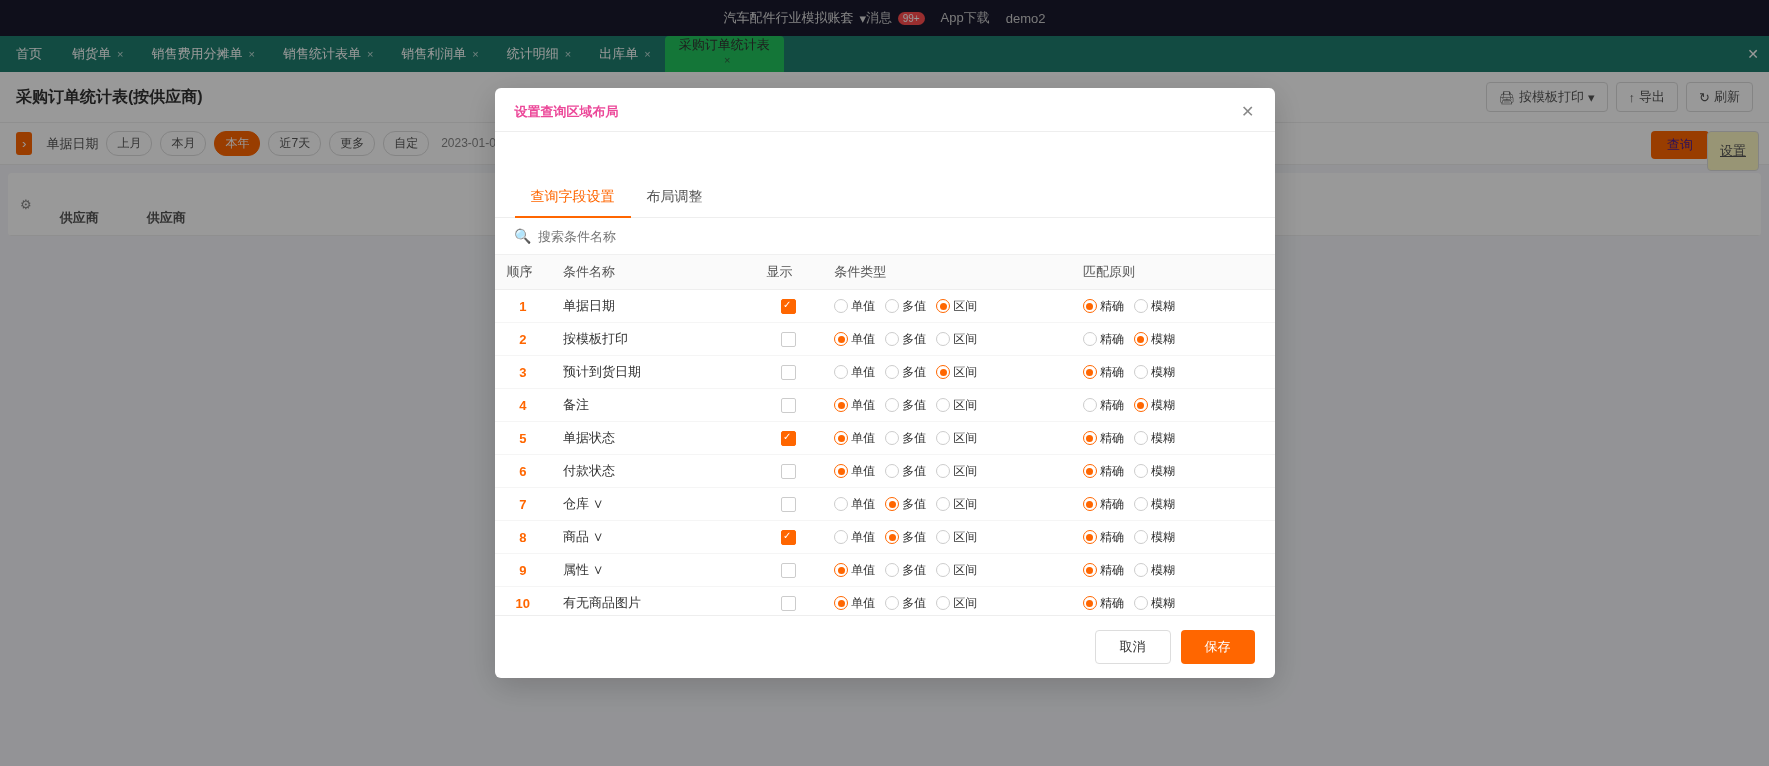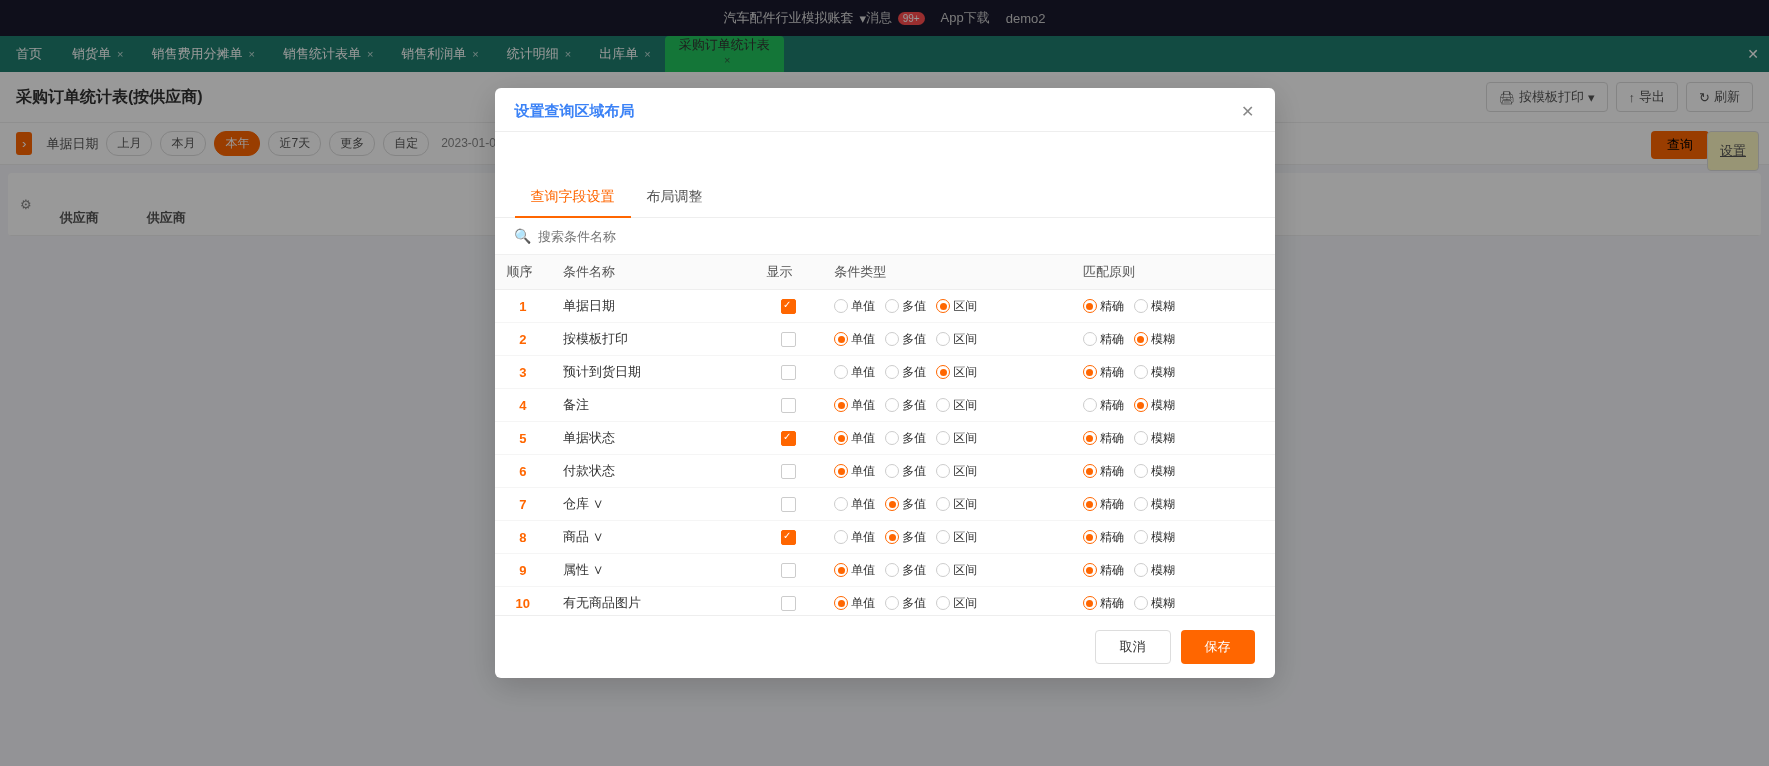--- a/index.html
+++ b/index.html
@@ -84,21 +84,21 @@
       padding: 3px 10px;
       border-radius: 12px;
       font-size: 12px;
       cursor: pointer;
       border: 1px solid transparent;
       color: #555;
     }
     .filter-tag.active { background: #f60; color: #fff; border-color: #f60; }
     .filter-tag.outline { border: 1px solid #ddd; background: #fff; }
     .date-range { font-size: 12px; color: #888; margin-left: 4px; }
-    .btn-query { background: #f60; color: #000000; border: none; border-radius: 4px; padding: 5px 16px; cursor: pointer; font-size: 13px; position: absolute; right: 60px; top: 8px; }
+    .btn-query { background: #f60; color: #4c1d95; border: none; border-radius: 4px; padding: 5px 16px; cursor: pointer; font-size: 13px; position: absolute; right: 60px; top: 8px; }
     .btn-set { background: #fef9c3; color: #555; border: 1px solid #ddd; border-radius: 4px; padding: 10px 12px; cursor: pointer; font-size: 13px; position: absolute; right: 10px; top: 8px; text-decoration: underline; }
     .collapse-btn { background: #f60; color: #fff; border: none; border-radius: 3px; padding: 4px 6px; cursor: pointer; margin-right: 6px; }
 
     
     .table-area {
       background: #fff;
       margin: 8px;
       border-radius: 4px;
       overflow: hidden;
     }
@@ -134,21 +134,21 @@
       flex-direction: column;
       position: relative;
     }
     .dialog-header {
       padding: 14px 20px 10px;
       border-bottom: 1px solid #eee;
       display: flex;
       align-items: center;
       justify-content: space-between;
     }
-    .dialog-title { font-size: 15px; font-weight: bold; color: #3b82f6; }
+    .dialog-title { font-size: 13px; font-weight: bold; color: #ec4899; }
     .dialog-close { cursor: pointer; color: #888; font-size: 16px; }
 
     
     .dialog-tabs {
       display: flex;
       padding: 10px 20px 0;
       gap: 0;
       border-bottom: 1px solid #eee;
     }
     .dialog-tab {

